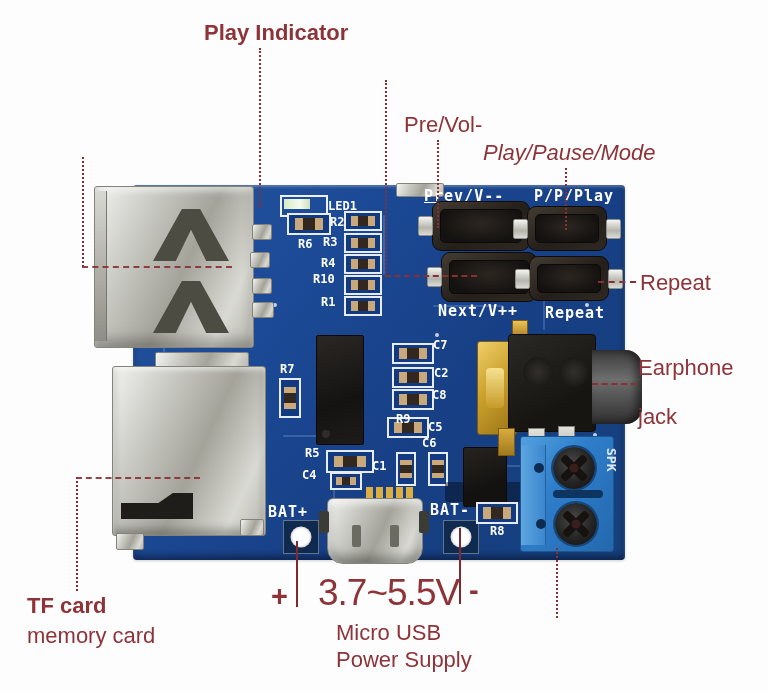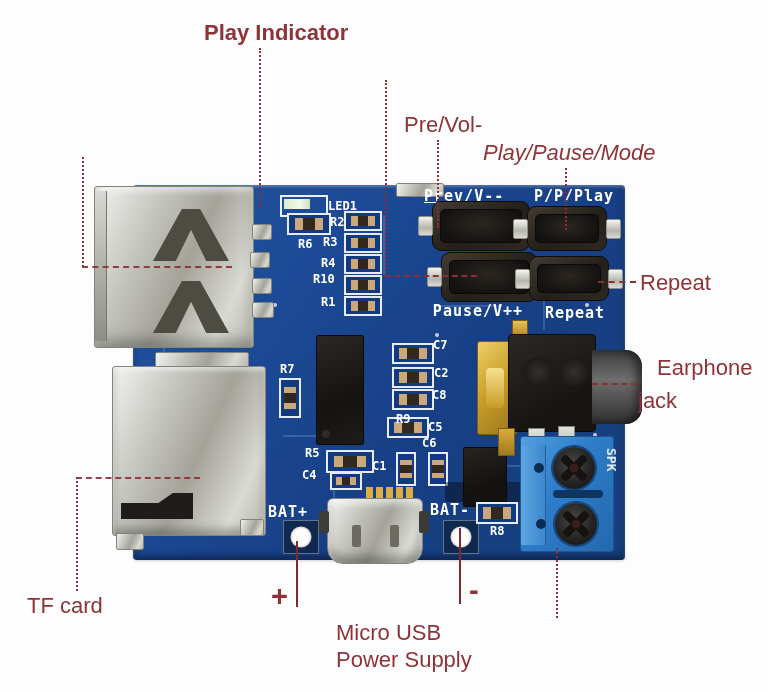--- a/index.html
+++ b/index.html
@@ -120,21 +120,21 @@
       <i></i>
     </div>
   <span class="silk s13" style="left:313px;top:272px;">R10</span>
   <div class="smd" style="left:344px;top:296px;width:34px;height:16px;">
       <i></i>
     </div>
   <span class="silk s13" style="left:321px;top:295px;">R1</span>
 
   <span class="silk s15" style="left:424px;top:187px;width:112px;text-align:left;text-decoration:underline;">Prev/V--</span>
   <span class="silk s15" style="left:528px;top:187px;width:92px;text-align:center;">P/P/Play</span>
-  <span class="silk s15" style="left:422px;top:302px;width:112px;text-align:center;">Pause/V++</span>
+  <span class="silk s15" style="left:422px;top:302px;width:112px;text-align:center;">Next/V++</span>
   <span class="silk s15" style="left:530px;top:304px;width:90px;text-align:center;">Repeat</span>
 
   <div class="tact" style="left:432px;top:201px;width:96px;height:48px;">
     <div class="plate"></div>
       <div class="c l"></div>
       <div class="c r"></div>
   </div>
   <div class="tact" style="left:527px;top:206px;width:78px;height:43px;">
     <div class="plate"></div>
       <div class="c l"></div>
@@ -266,21 +266,23 @@
   <div class="lh" style="left:76px;top:477px;width:124px;opacity:.9;"></div>
   <div class="lv" style="left:76px;top:477px;height:114px;"></div>
   <div class="ls" style="left:296px;top:541px;height:66px;"></div>
   <div class="ls" style="left:459px;top:528px;height:76px;"></div>
   <div class="lv" style="left:556px;top:548px;height:70px;"></div>
 
   <span class="ann" style="left:204px;top:20px;font-weight:bold;">Play Indicator</span>
   <span class="ann" style="left:404px;top:112px;">Pre/Vol-</span>
   <span class="ann" style="left:483px;top:140px;font-style:italic;">Play/Pause/Mode</span>
   <span class="ann" style="left:640px;top:270px;">Repeat</span>
-  <span class="ann" style="left:638px;top:355px;margin-left:19px;">Earphone</span>
-  <span class="ann" style="left:638px;top:388px;">jack</span>
-  <span class="ann" style="left:27px;top:593px;">TF card</span>
+  <span class="ann" style="left:638px;top:355px;">Earphone</span>
+  <span class="ann" style="left:638px;top:404px;">jack</span>
+  <span class="ann" style="left:27px;top:593px;font-weight:bold;">TF card</span>
+  <span class="ann" style="left:27px;top:623px;">memory card</span>
   <span class="ann sign" style="left:271px;top:580px;">+</span>
+  <span class="ann big" style="left:318px;top:572px;">3.7~5.5V</span>
   <span class="ann sign" style="left:469px;top:574px;">-</span>
   <span class="ann" style="left:336px;top:620px;">Micro USB</span>
   <span class="ann" style="left:336px;top:647px;">Power Supply</span>
 
 </div>
 
 </body></html>

